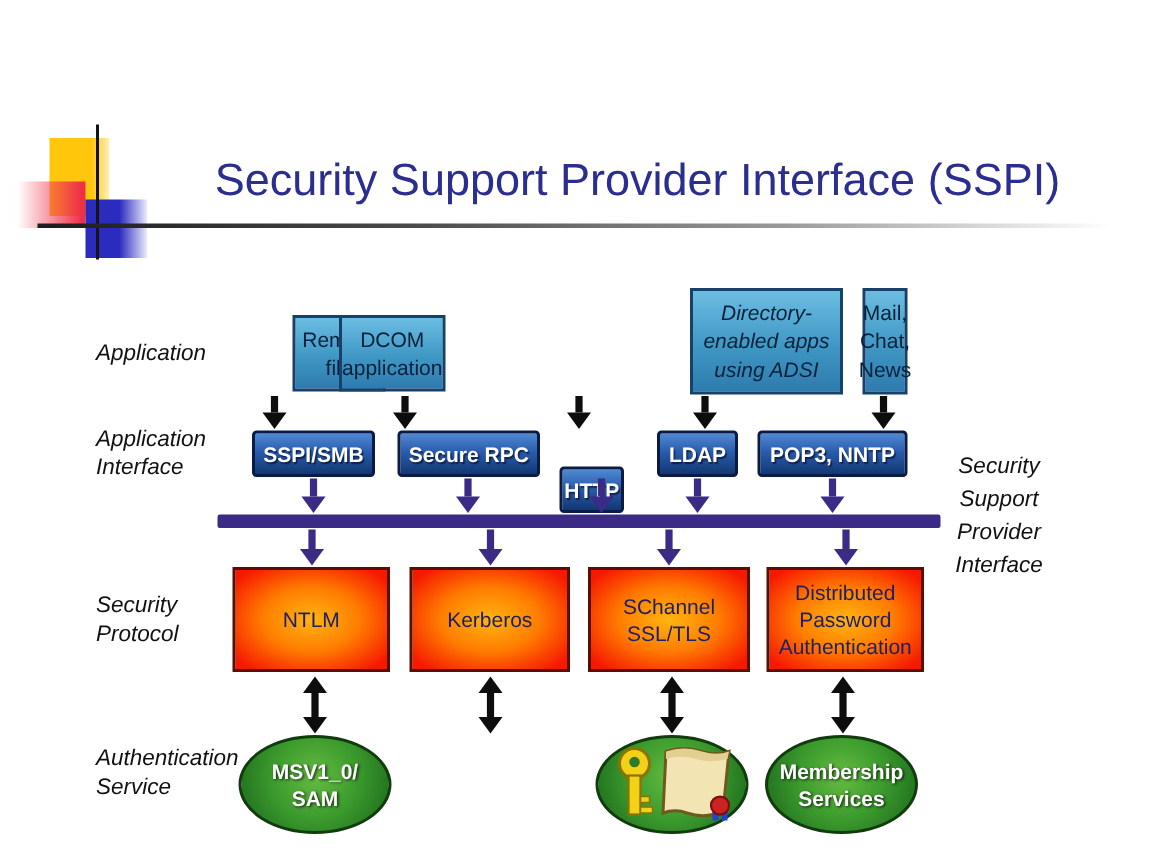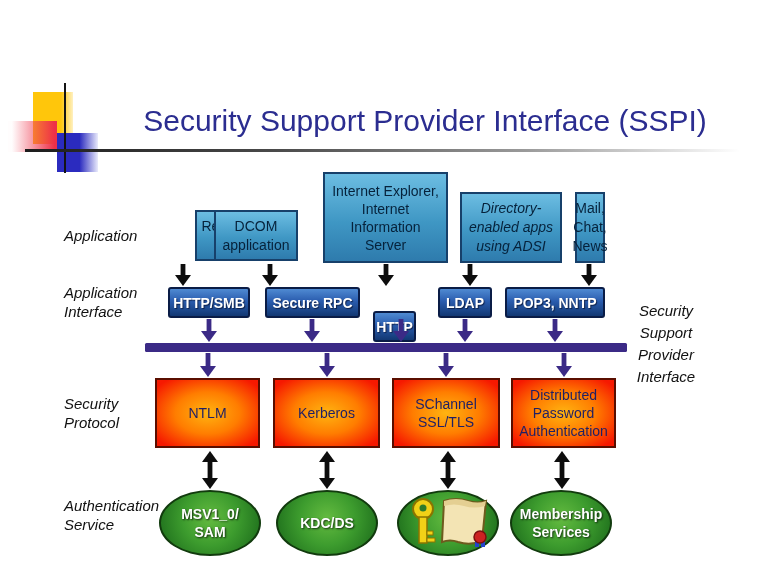--- a/index.html
+++ b/index.html
@@ -68,50 +68,45 @@
   <div class="sidelabel" style="top:496px;">Authentication
 Service</div>
 
   <div class="rightlabel">Security
 Support
 Provider
 Interface</div>
 
   <div class="appbox" style="left:151px;top:210px;width:62px;height:51px;margin-left:44px;">Remote
 file</div>
-  <div class="appbox" style="left:214px;top:210px;width:84px;height:51px;">DCOM
+  <div class="appbox" style="left:226px;top:210px;width:71px;height:51px;">DCOM
 application</div>
-  <div class="appbox" style="left:323px;top:172px;width:125px;height:91px;line-height:18px;">Internet Explorer,
-Internet
-Information
-Server</div>
   <div class="appbox" style="left:460px;top:192px;width:102px;height:71px;font-style:italic;">Directory-
 enabled apps
 using ADSI</div>
   <div class="appbox" style="left:575px;top:192px;width:30px;height:71px;">Mail,
 Chat,
 News</div>
 
-  <div class="ifbox" style="left:168px;top:287px;width:82px;height:31px;">HTTP/SMB</div>
+  <div class="ifbox" style="left:168px;top:287px;width:82px;height:31px;">SSPI/SMB</div>
   <div class="ifbox" style="left:265px;top:287px;width:95px;height:31px;">Secure RPC</div>
   <div class="ifbox" style="left:373px;top:287px;width:43px;height:31px;margin-top:24px;">HTTP</div>
   <div class="ifbox" style="left:438px;top:287px;width:54px;height:31px;">LDAP</div>
   <div class="ifbox" style="left:505px;top:287px;width:100px;height:31px;">POP3, NNTP</div>
 
   <div class="protobox" style="left:155px;top:378px;width:105px;height:70px;">NTLM</div>
   <div class="protobox" style="left:273px;top:378px;width:107px;height:70px;">Kerberos</div>
   <div class="protobox" style="left:392px;top:378px;width:108px;height:70px;">SChannel
 SSL/TLS</div>
   <div class="protobox" style="left:511px;top:378px;width:105px;height:70px;">Distributed
 Password
 Authentication</div>
 
   <div class="ellipse" style="left:159px;top:490px;width:102px;height:66px;">MSV1_0/
 SAM</div>
-  <div class="ellipse" style="left:276px;top:490px;width:102px;height:66px;">KDC/DS</div>
   <div class="ellipse" style="left:397px;top:490px;width:102px;height:66px;">
     <svg width="84" height="52" viewBox="0 0 84 52">
 
       <g>
         <circle cx="17" cy="12" r="10" fill="#f2d117" stroke="#8a7400" stroke-width="2"></circle>
         <circle cx="17" cy="11" r="3.5" fill="#2f7b2a"></circle>
         <rect x="13" y="20" width="8" height="26" fill="#f2d117" stroke="#8a7400" stroke-width="1.5"></rect>
         <rect x="21" y="34" width="6" height="4" fill="#f2d117" stroke="#8a7400" stroke-width="1"></rect>
         <rect x="21" y="41" width="8" height="4" fill="#f2d117" stroke="#8a7400" stroke-width="1"></rect>
       </g>

